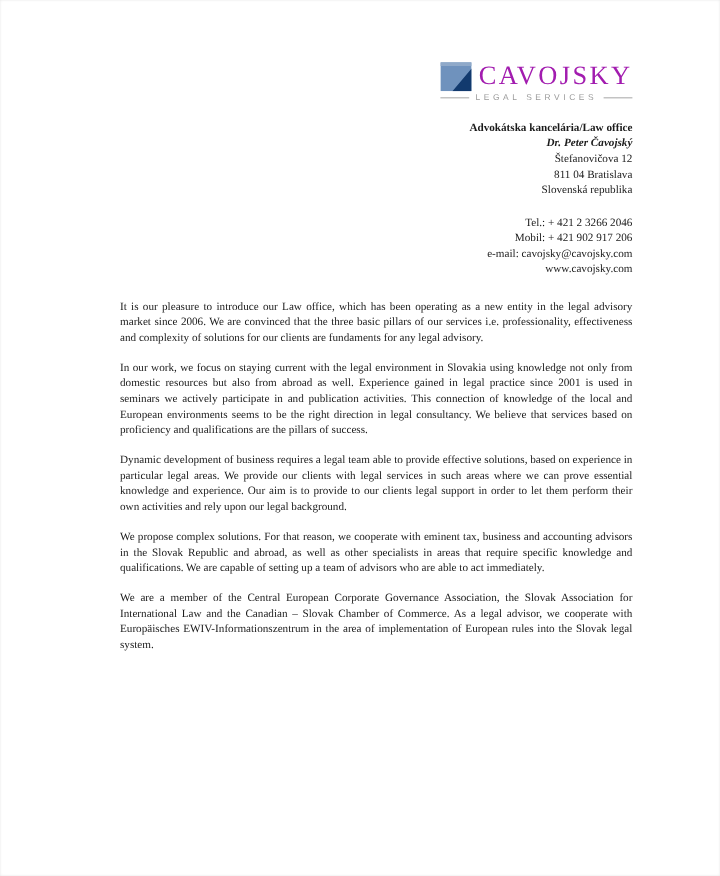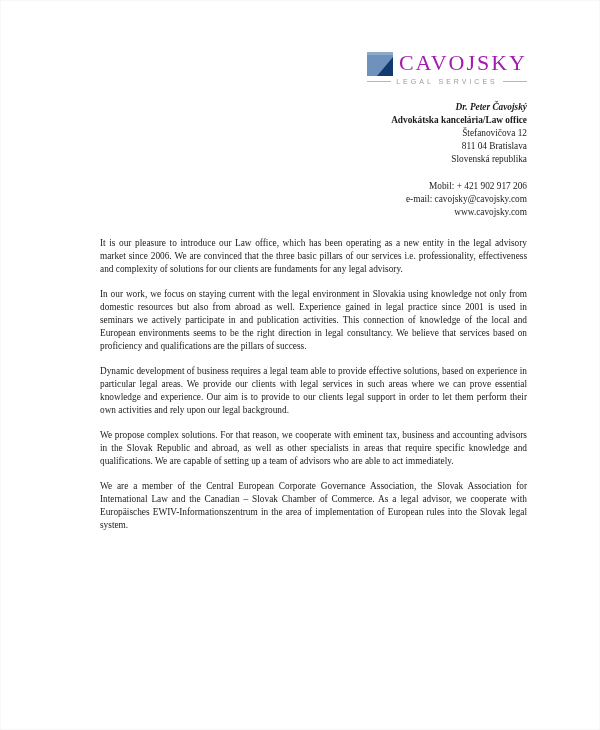--- a/index.html
+++ b/index.html
@@ -109,28 +109,29 @@
         <span class="logo-text">CAVOJSKY</span>
       </div>
       <div class="logo-sub">
         <span class="rule"></span>
         <span class="logo-subtext">LEGAL SERVICES</span>
         <span class="rule"></span>
       </div>
     </div>
 
     <div class="address">
+      <div class="bold">Advokátska kancelária/Law office</div>
       <div class="bold italic">Dr. Peter Čavojský</div>
-      <div class="bold">Advokátska kancelária/Law office</div>
       <div>Štefanovičova 12</div>
       <div>811 04 Bratislava</div>
       <div>Slovenská republika</div>
     </div>
 
     <div class="contact">
+      <div>Tel.: + 421 2 3266 2046</div>
       <div>Mobil: + 421 902 917 206</div>
       <div>e-mail: cavojsky@cavojsky.com</div>
       <div>www.cavojsky.com</div>
     </div>
   </div>
 
 
   <div class="letter-body">
       <p><span>It is our pleasure to introduce our Law office, which has been operating as a new entity in the legal advisory market since 2006. We are convinced that the three basic pillars of our services i.e. </span><span class="b">professionality</span><span>, </span><span class="b">effectiveness</span><span> and </span><span class="b">complexity</span><span> of solutions for our clients are fundaments for any legal advisory.</span></p>
       <p><span>In our work, we focus on staying current with the legal environment in Slovakia </span><span class="b">using knowledge</span><span> not only from domestic resources but also from abroad as well. Experience gained in legal practice since 2001 is used in seminars we actively participate in and publication activities. This connection of knowledge of the local and European environments seems to be the right direction in legal consultancy. We believe that services based on proficiency and qualifications are the pillars of success.</span></p>

